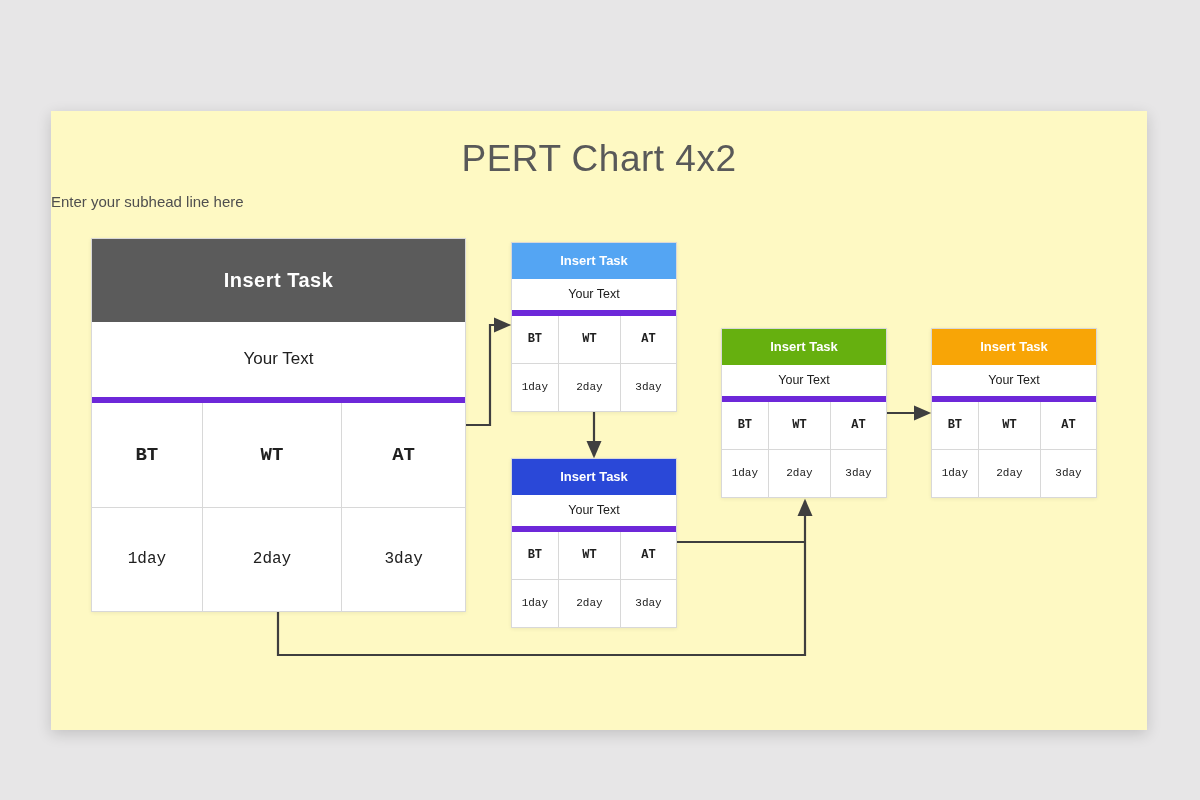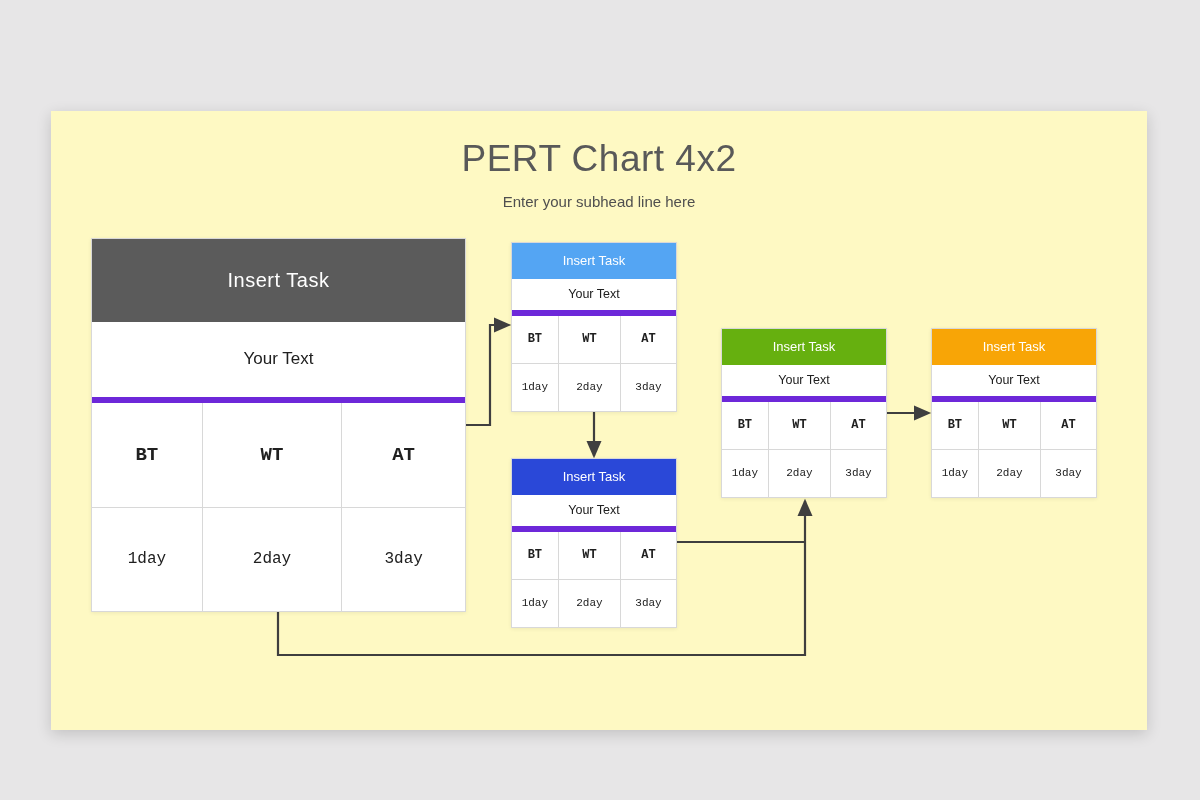--- a/index.html
+++ b/index.html
@@ -30,21 +30,20 @@
     font-size: 37px;
     line-height: 44px;
     color: #595959;
     letter-spacing: 0.5px;
   }
   .subtitle {
     position: absolute;
     top: 82px;
     left: 0;
     right: 0;
-    text-align: center;
     font-size: 15px;
     color: #4F4F4F;
   }
   .card {
     position: absolute;
     display: grid;
     background: #FFFFFF;
     border: 1px solid #D8D8D8;
     box-sizing: border-box;
     color: #202020;
@@ -57,21 +56,21 @@
   .card-sm {
     grid-template-columns: 28.5fr 38fr 33.5fr;
     grid-template-rows: 36fr 38fr 48fr 48fr;
   }
   .hdr {
     grid-column: 1 / -1;
     display: flex;
     align-items: center;
     justify-content: center;
     color: #FFFFFF;
-    font-weight: normal;
+    font-weight: bold;
   }
   .body-row {
     grid-column: 1 / -1;
     display: flex;
     align-items: center;
     justify-content: center;
     border-bottom: 6px solid #6d28d9;
   }
   .cell {
     display: flex;

